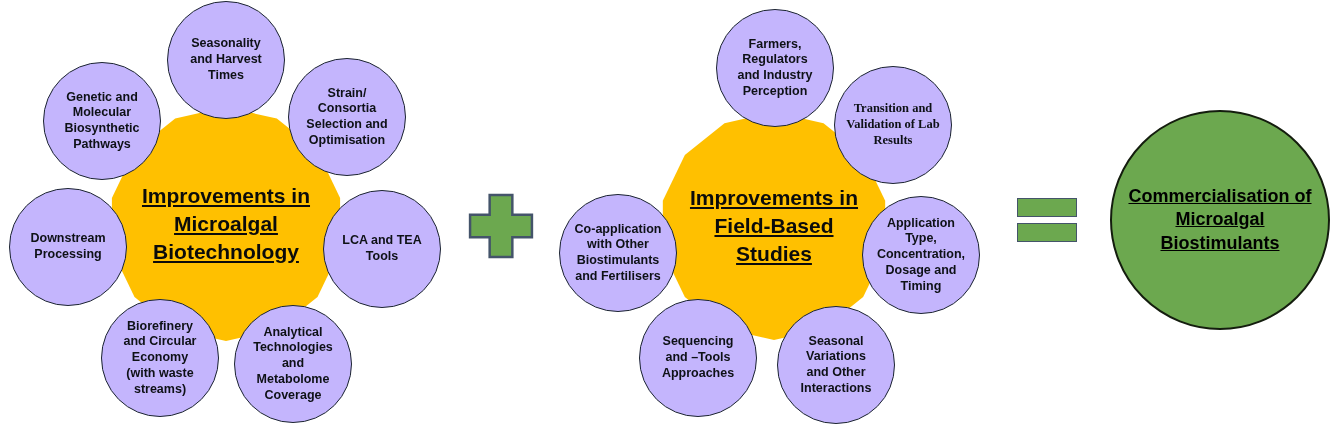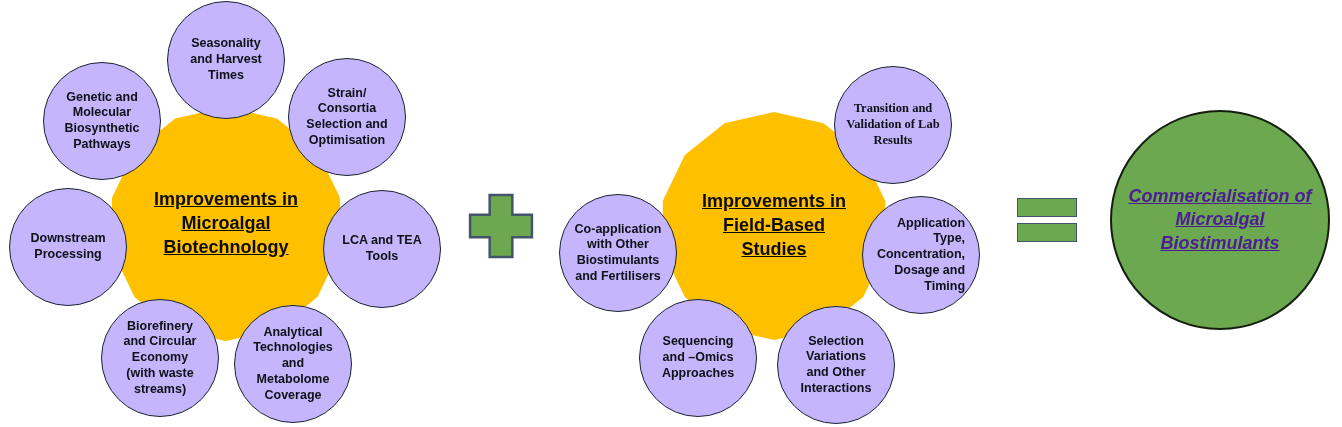--- a/index.html
+++ b/index.html
@@ -11,21 +11,21 @@
   .flower-left  { left:0; }
   .flower-right { left:546px; }
 
   .center-shape { position:absolute; }
   .lf-shape { left:109px; top:107px; }
   .rf-shape { left:114px; top:112px; }
 
   .center-label {
     position:absolute; width:240px; height:104px;
     display:flex; align-items:center; justify-content:center;
-    text-align:center; font-weight:bold; font-size:18px; line-height:1.32;
+    text-align:center; font-weight:bold; font-size:21px; line-height:1.32;
     color:#0b0b0b; text-decoration:underline; white-space:pre-line;
   }
   .lf-label { left:106px; top:172px; }
   .rf-label { left:108px; top:174px; }
 
   .bubble {
     position:absolute; width:118px; height:118px; border-radius:50%;
     background:#c4b5fd; border:1.6px solid #1b2430; box-sizing:border-box;
     display:flex; align-items:center; justify-content:center;
     text-align:center; font-weight:bold; font-size:12.5px; line-height:1.26;
@@ -35,42 +35,42 @@
   .lf-s0 { left:167px; top:1px; }
   .lf-s1 { left:288px; top:58px; }
   .lf-s2 { left:323px; top:190px; }
   .lf-s3 { left:234px; top:305px; }
   .lf-s4 { left:101px;  top:299px; }
   .lf-s5 { left:9px;   top:188px; }
   .lf-s6 { left:43px;  top:62px; }
   
   .rf-s0 { left:170px; top:9px; }
   .rf-s1 { left:288px; top:66px;font-family:Liberation Serif, serif; }
-  .rf-s2 { left:316px; top:196px;text-align:right; }
+  .rf-s2 { left:316px; top:196px; }
   .rf-s3 { left:231px; top:306px; }
   .rf-s4 { left:93px;  top:299px; }
   .rf-s5 { left:13px;  top:194px; }
   .rf-s6 { left:51px;  top:63px; }
 
   .plus-icon { position:absolute; left:468px; top:193px; }
 
   .eq-bar {
     position:absolute; left:1017px; width:60px; height:19px;
     background:#6CA84F; border:1.6px solid #44546A; box-sizing:border-box;
   }
   .eq-top { top:198px; }
   .eq-bottom { top:223px; }
 
   .result-circle {
     position:absolute; left:1110px; top:110px; width:220px; height:220px;
     border-radius:50%; background:#6CA84F; border:2px solid #141d0e;
     box-sizing:border-box;
     display:flex; align-items:center; justify-content:center;
     text-align:center; font-weight:bold; font-size:18px; line-height:1.3;
-    color:#4c1d95; text-decoration:underline; white-space:pre-line;font-style:italic;
+    color:#000000; text-decoration:underline; white-space:pre-line;
   }
 </style>
 </head>
 <body>
 
 <div class="canvas">
 
   <div class="flower flower-left">
     <svg class="center-shape lf-shape" width="234" height="234" viewBox="0 0 234 234">
       <polygon points="117,0 167.8,11.6 208.5,44.1 231.1,91 231.1,143 208.5,189.9 167.8,222.4 117,234 66.2,222.4 25.5,189.9 2.9,143 2.9,91 25.5,44.1 66.2,11.6" fill="#FFC000"></polygon>
@@ -111,34 +111,38 @@
   </svg>
 
   <div class="flower flower-right">
     <svg class="center-shape rf-shape" width="228" height="228" viewBox="0 0 234 234">
       <polygon points="117,0 167.8,11.6 208.5,44.1 231.1,91 231.1,143 208.5,189.9 167.8,222.4 117,234 66.2,222.4 25.5,189.9 2.9,143 2.9,91 25.5,44.1 66.2,11.6" fill="#FFC000"></polygon>
     </svg>
     <div class="center-label rf-label">Improvements in
 Field-Based
 Studies</div>
 
+    <div class="bubble rf-s0">Farmers,
+Regulators
+and Industry
+Perception</div>
     <div class="bubble rf-s1">Transition and
 Validation of Lab
 Results</div>
     <div class="bubble rf-s2">Application
 Type,
 Concentration,
 Dosage and
 Timing</div>
-    <div class="bubble rf-s3">Selection
+    <div class="bubble rf-s3">Seasonal
 Variations
 and Other
 Interactions</div>
     <div class="bubble rf-s4">Sequencing
-and –Omics
+and –Tools
 Approaches</div>
     <div class="bubble rf-s5">Co-application
 with Other
 Biostimulants
 and Fertilisers</div>
   </div>
 
   <div>
     <div class="eq-bar eq-top"></div>
     <div class="eq-bar eq-bottom"></div>

